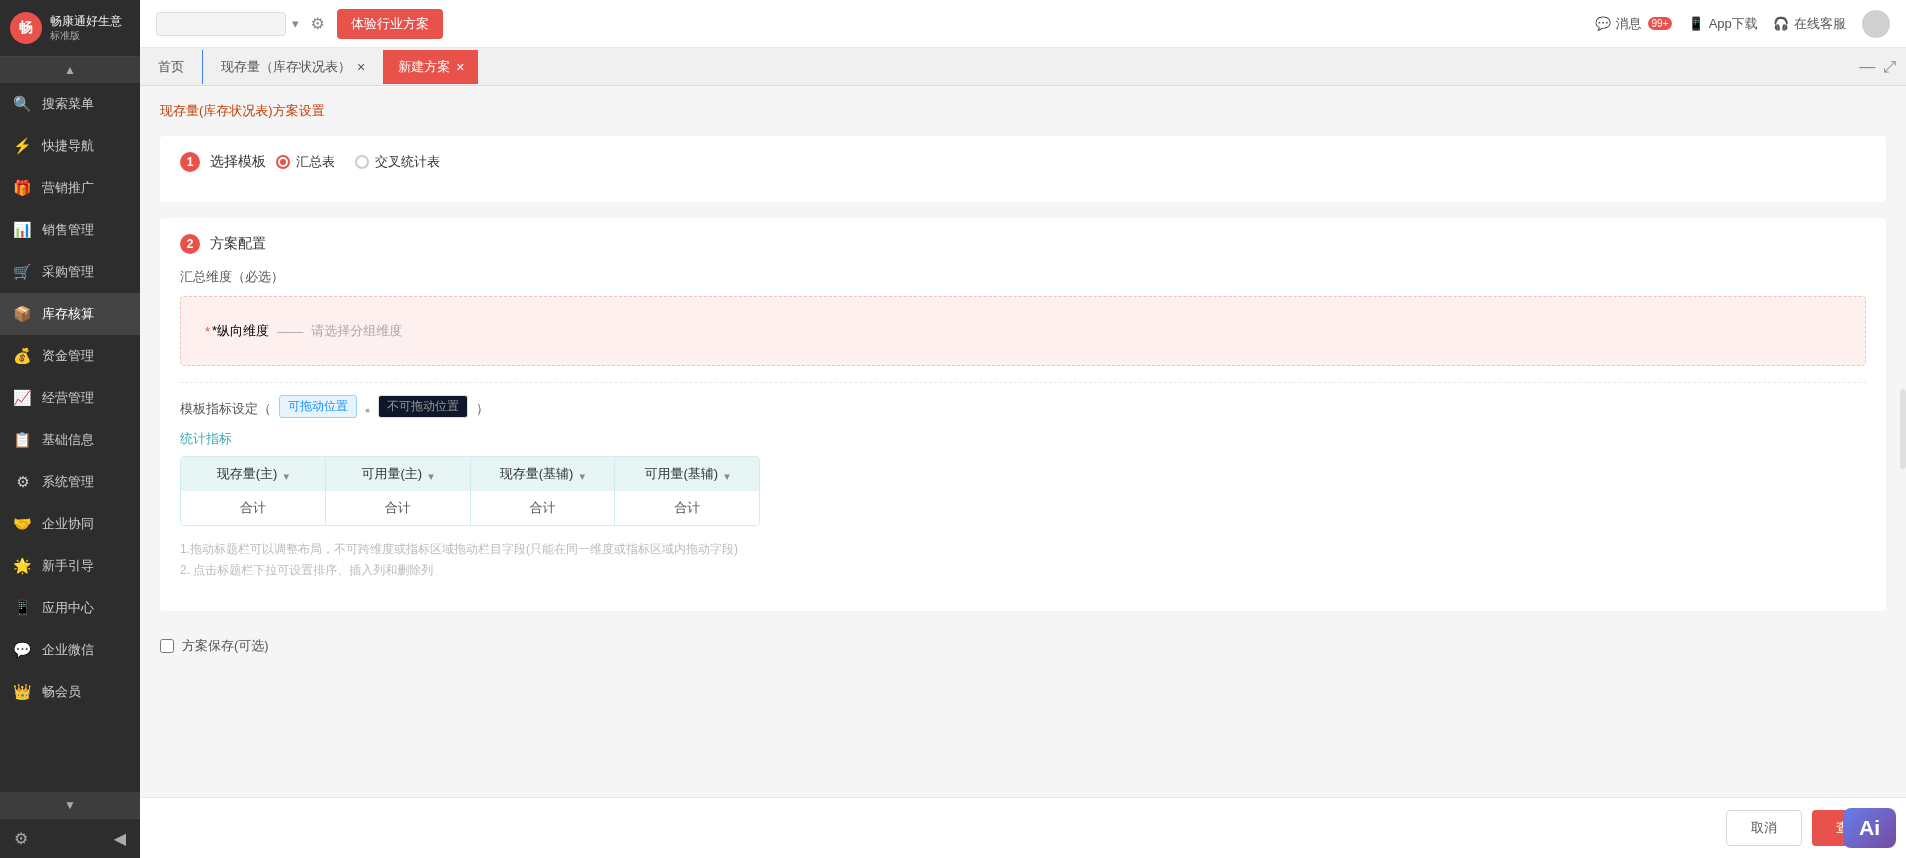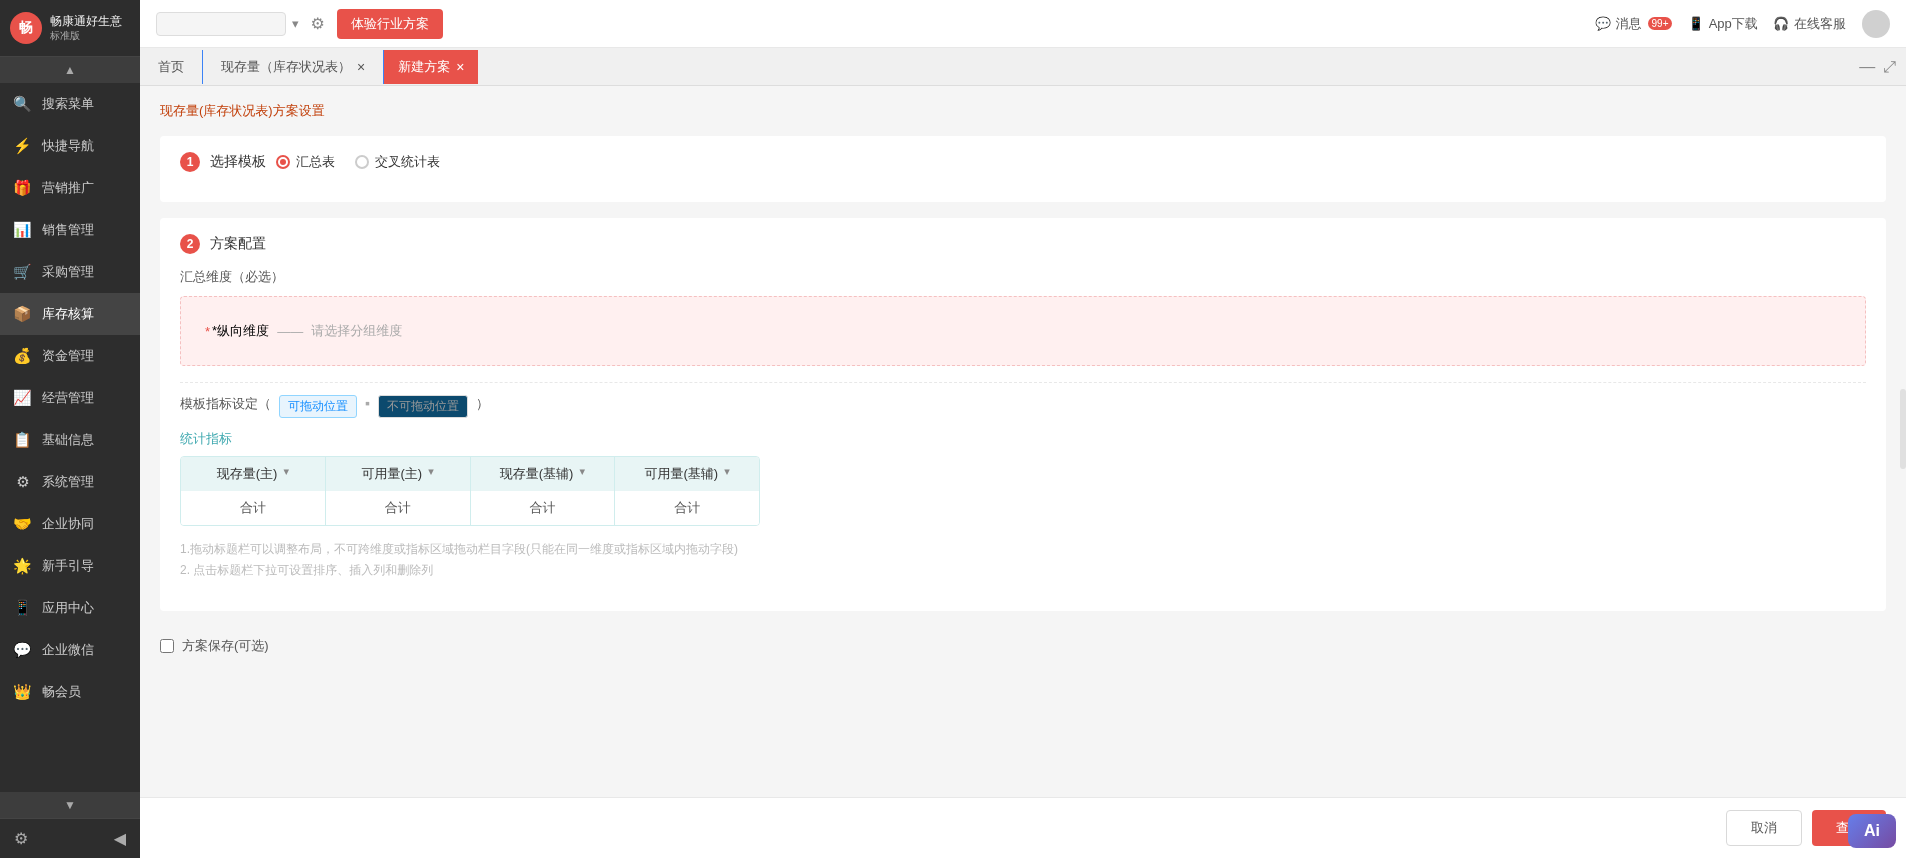--- a/index.html
+++ b/index.html
@@ -236,36 +236,36 @@
       display: flex;
       align-items: center;
     }
     .dimension-required { color: #e8524a; margin-right: 2px; }
     .dimension-arrow { color: #aaa; margin: 0 8px; }
     .dimension-placeholder { color: #aaa; font-size: 13px; }
 
     
     .template-indicators {
       display: flex;
-      align-items: flex-start;
+      align-items: flex-end;
       gap: 8px;
       font-size: 13px;
       color: #555;
       margin-bottom: 12px;
     }
     .indicator-draggable {
       background: #e8f4fd;
       border: 1px solid #91d5ff;
       border-radius: 3px;
       padding: 2px 8px;
       font-size: 12px;
       color: #1890ff;
     }
     .indicator-fixed {
-      background: #0c4a6e;
+      background: #0f172a;
       border: 1px solid #ddd;
       border-radius: 3px;
       padding: 2px 8px;
       font-size: 12px;
       color: #999;
     }
 
     
     .stat-section-title { color: #40a9b0; font-size: 13px; margin-bottom: 8px; font-weight: 500; }
 
@@ -278,21 +278,21 @@
     }
     .stat-table-header {
       display: flex;
       background: #e8f5f5;
     }
     .stat-col {
       flex: 1;
       padding: 8px 12px;
       border-right: 1px solid #d0eded;
       display: flex;
-      align-items: flex-start;
+      align-items: flex-end;
       justify-content: center;
       gap: 6px;
       font-size: 13px;
       color: #333;
     }
     .stat-col:last-child { border-right: none; }
     .stat-col-chevron { color: #888; font-size: 11px; cursor: pointer; }
     .stat-table-body {
       display: flex;
       background: #fff;
@@ -380,21 +380,21 @@
 
     
     .ai-badge {
       position: fixed;
       bottom: 10px;
       right: 10px;
       background: linear-gradient(135deg, #667eea, #764ba2);
       color: white;
       border-radius: 8px;
       padding: 8px 16px;
-      font-size: 16px;
+      font-size: 21px;
       font-weight: bold;
       cursor: pointer;
     }
 
     .divider-dashed {
       border: none;
       border-top: 1px dashed #e8e8e8;
       margin: 12px 0;
     }
   </style>

